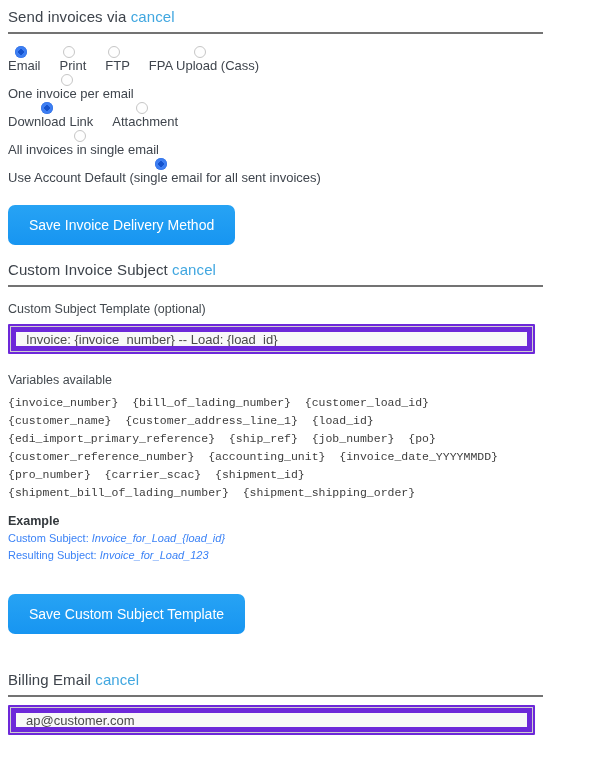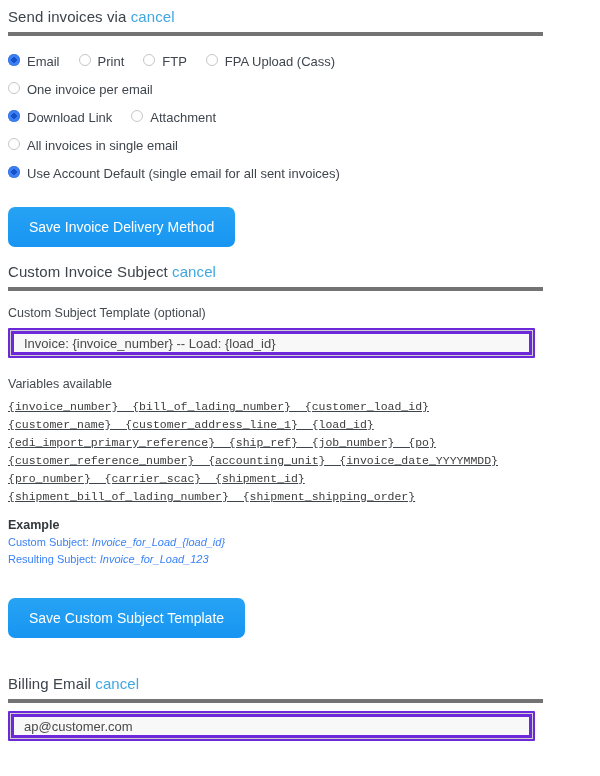--- a/index.html
+++ b/index.html
@@ -9,29 +9,29 @@
     font-family: "Liberation Sans", sans-serif;
     color: #3f454d;
     overflow: hidden;
   }
   .page { padding: 8px 0 0 8px; width: 543px; }
 
   
   .section-heading {
     font-size: 15px; font-weight: 400; color: #3d434b;
     padding-bottom: 7px;
-    border-bottom: 4px solid #737373;
+    border-bottom: 2px solid #737373;
     letter-spacing: .1px;
   }
   .cancel-link { color: #41a7e0; cursor: pointer; text-decoration: none; }
 
   
   .radio-rows { margin-top: 19px; }
   .radio-row { display: flex; align-items: center; column-gap: 19px; margin-bottom: 15px; height: 13px; }
-  .radio-option { display: inline-flex; cursor: pointer; }
+  .radio-option { display: inline-flex; align-items: center; cursor: pointer; flex-direction: column; }
   .radio {
     width: 12px; height: 12px; border-radius: 50%;
     border: 1px solid #c6c6c6; background: #fefefe;
     margin-right: 7px; flex: 0 0 auto;
     position: relative;
   }
   .radio-option[data-selected="true"] .radio {
     border: none;
     background: radial-gradient(circle at 50% 50%, #1452cd 0 2.6px, #3d7ef2 2.7px 100%);
     box-shadow: 0 0 0 0.5px #2e6fe4 inset;
@@ -54,30 +54,30 @@
   
   .section-subject { margin-top: 16px; }
   .section-billing { margin-top: 37px; }
 
   .field-label { font-size: 12.5px; color: #43494f; margin-top: 15px; }
 
   .text-input {
     margin-top: 8px;
     width: 527px; height: 30px;
     background: #f8f8f8;
-    border: 6px solid #6d28d9;
+    border: 8px solid #6d28d9;
     outline: 1px solid #cfcfcf; outline-offset: -3px;
     border-radius: 1px;
     font-family: "Liberation Sans", sans-serif;
     font-size: 13px; color: #4a4a4a;
     padding: 0 10px;
   }
 
   .variables-heading { font-size: 12.5px; color: #43494f; margin-top: 19px; }
-  .variables-list { margin-top: 7px; text-decoration: underline; }
+  .variables-list { margin-top: 7px; }
   .variable-line {
     font-family: "Liberation Mono", "DejaVu Sans Mono", monospace;
     font-size: 11.5px; line-height: 18px;
     color: #3d3d3d;
     white-space: pre;
   }
 
   .example-block { margin-top: 11px; }
   .example-heading { font-size: 12.5px; font-weight: 700; color: #33383d; line-height: 17px; }
   .example-line { font-size: 11px; color: #3b82f6; line-height: 17px; }

